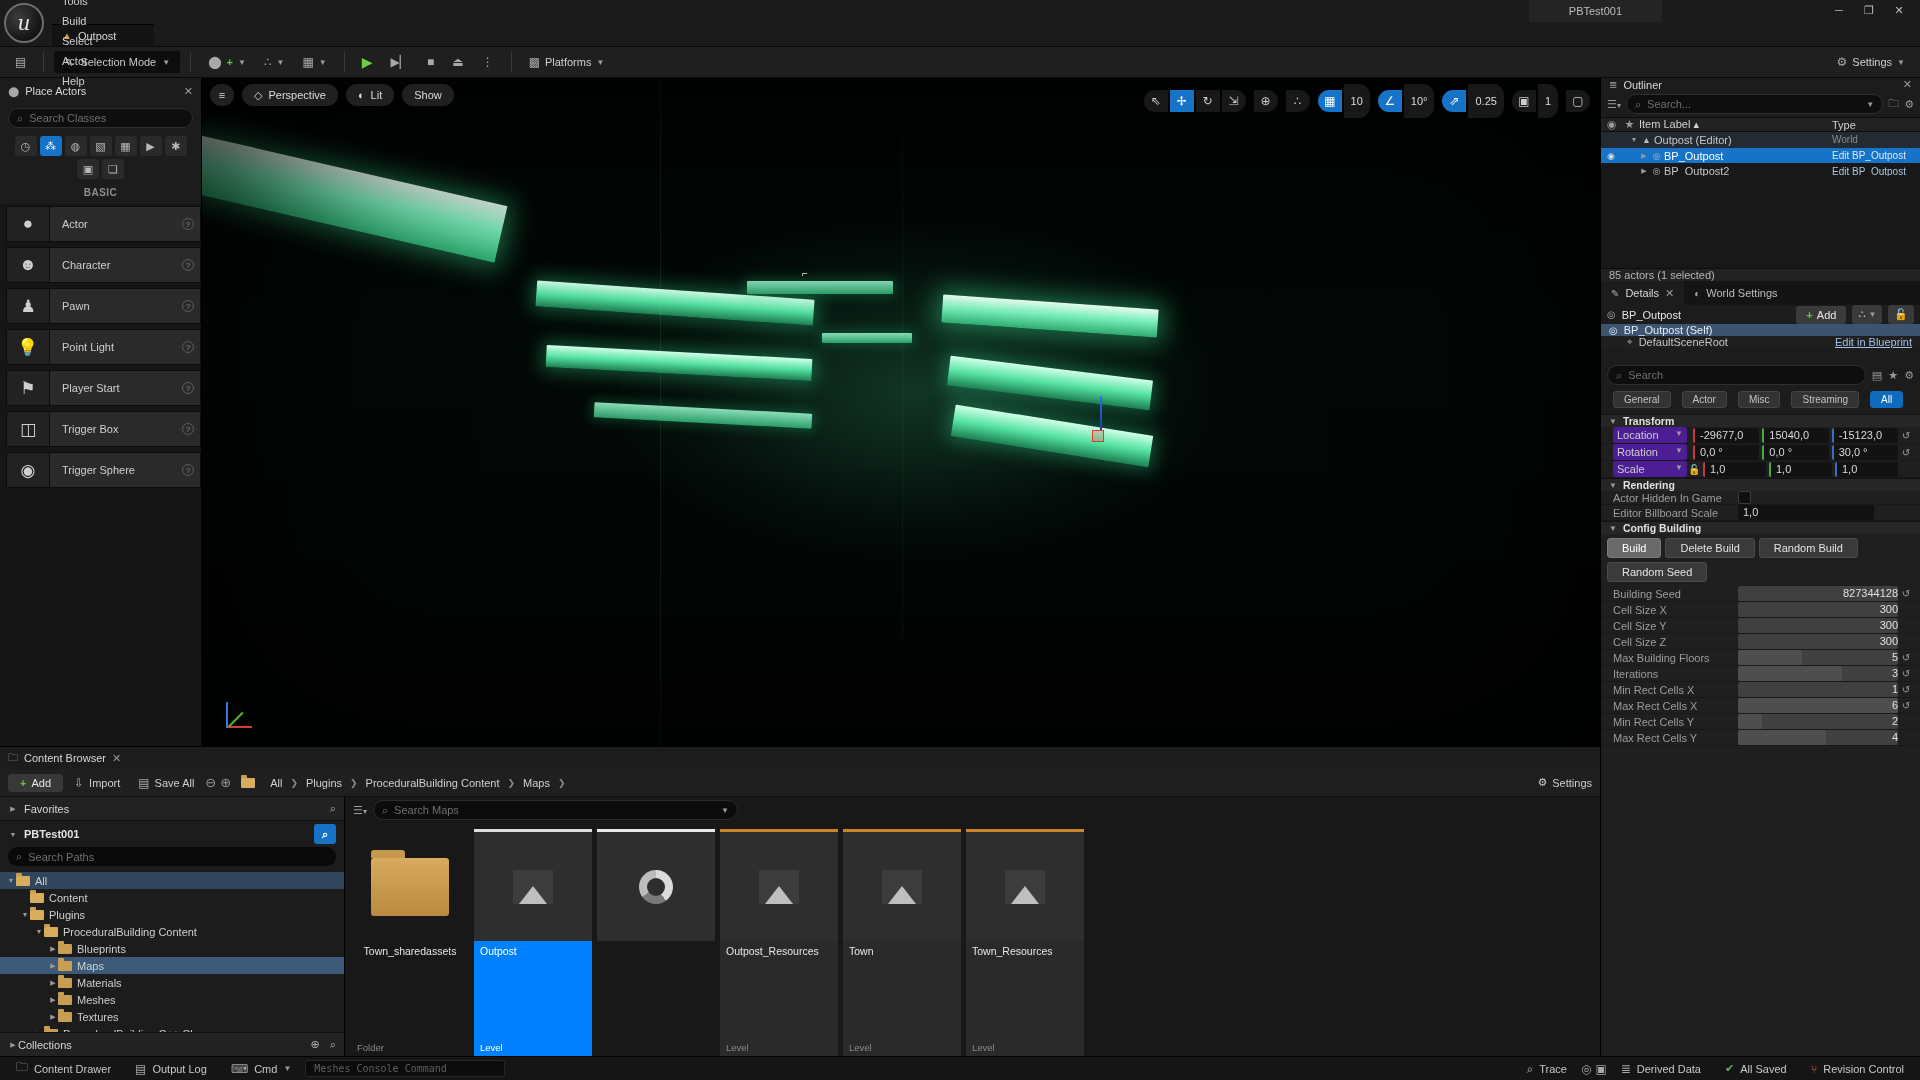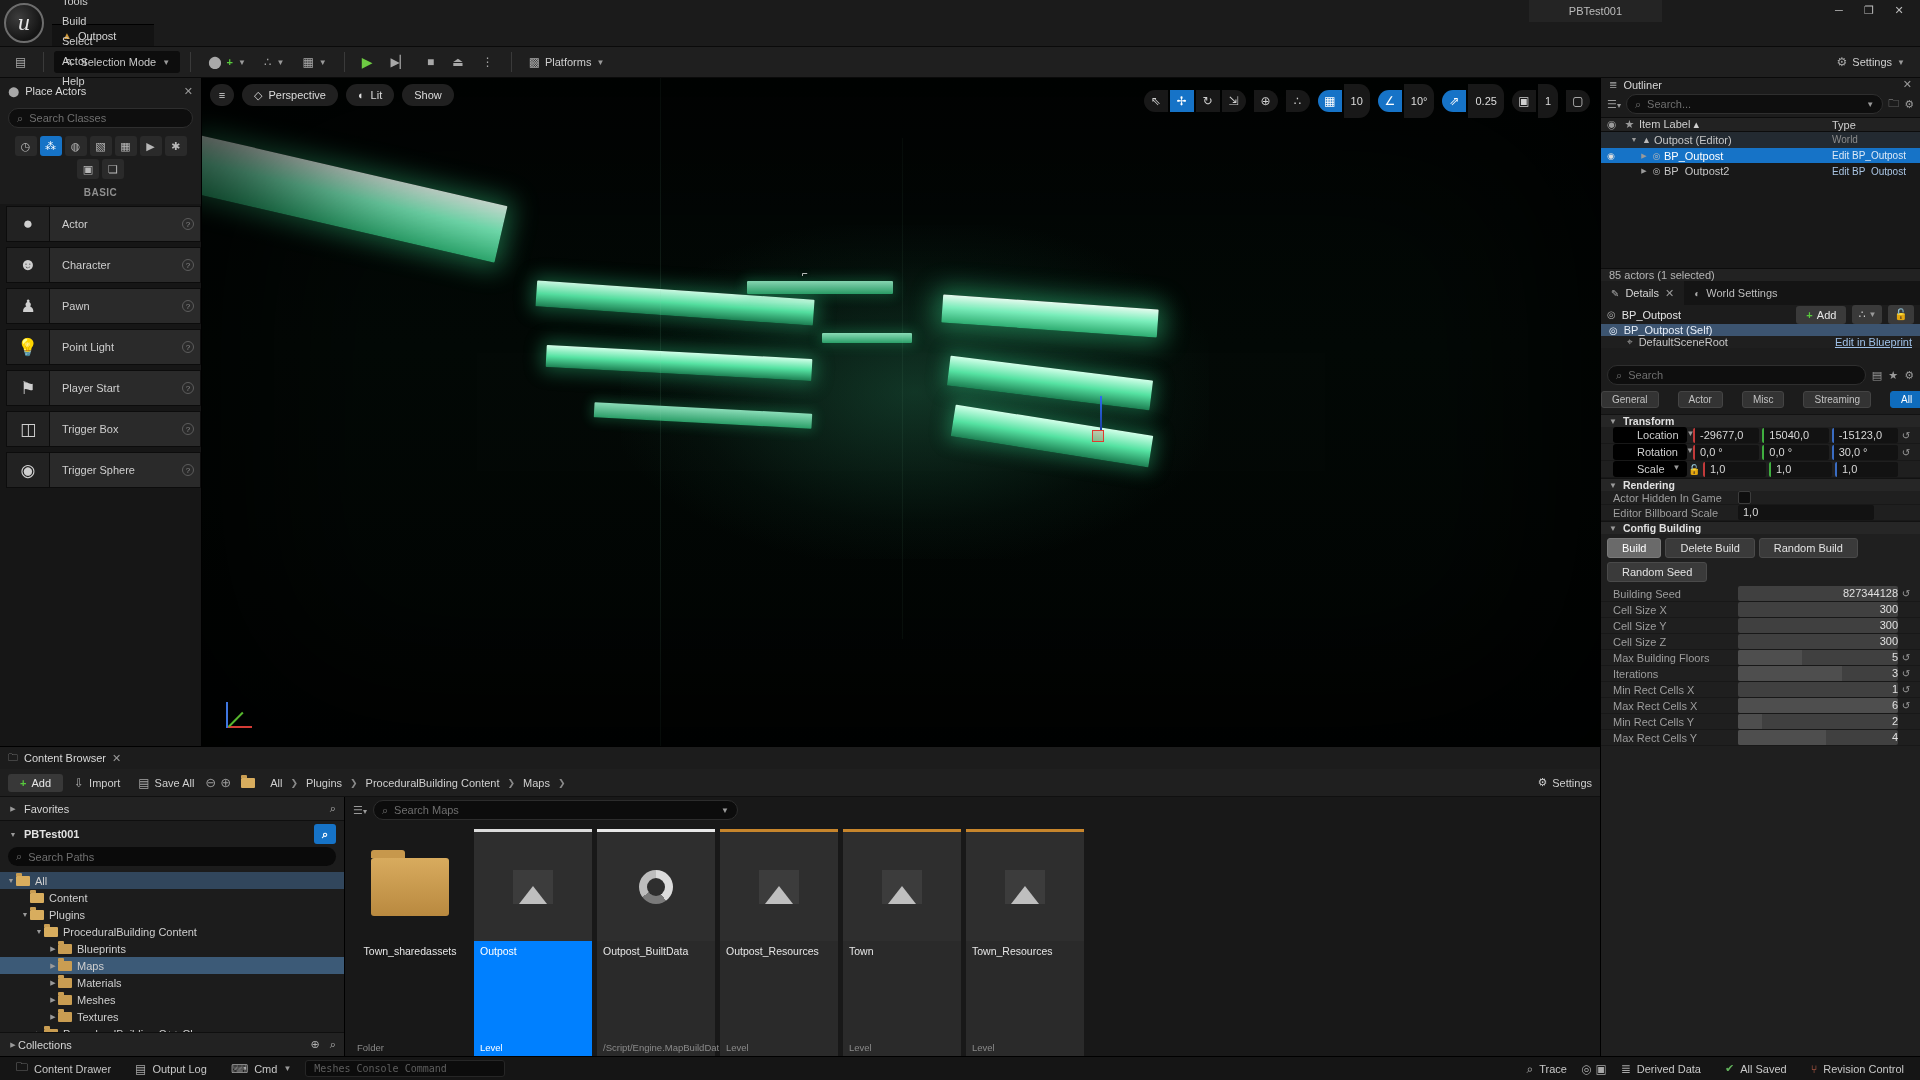--- a/index.html
+++ b/index.html
@@ -96,27 +96,27 @@
   .dt-tab { height:24px; display:flex; align-items:center; gap:6px; padding:0 10px; background:#1c1c1c; color:#d8d8d8; }
   .dt-tab.ws { background:transparent; color:#bdbdbd; }
   .dt-namerow { height:28px; display:flex; align-items:center; gap:6px; padding:0 6px; background:#1c1c1c; }
   .addbtn { margin-left:auto; background:#3a3a3a; border-radius:3px; padding:3px 10px; color:#e8e8e8; display:flex; gap:4px; align-items:center; }
   .mini { background:#3a3a3a; border-radius:3px; padding:3px 6px; color:#cfcfcf; display:flex; gap:3px; align-items:center; }
   .selfrow { height:19px; background:#3c5470; display:flex; align-items:center; gap:6px; padding:0 8px; color:#e6eef8; }
   .rootrow { height:19px; display:flex; align-items:center; gap:6px; padding:0 8px 0 26px; background:#1f1f1f; color:#c6c6c6; }
   .editlink { margin-left:auto; color:#9fc1e8; text-decoration:underline; }
   .dt-space { height:54px; background:#1c1c1c; }
   .dt-searchrow { display:flex; align-items:center; gap:6px; padding:4px 6px; background:#1c1c1c; }
-  .chips { display:flex; gap:19px; padding:2px 0 6px; background:#1c1c1c; }
+  .chips { display:flex; gap:11px; padding:2px 12px 6px; background:#1c1c1c; }
   .chip { background:#333; border:1px solid #444; border-radius:3px; padding:2px 10px; color:#c2c2c2; font-size:10px; }
   .chip.active { background:#0f6cbd; border-color:#0f6cbd; color:#fff; }
   .sect { height:17px; background:#262626; border-top:1px solid #121212; display:flex; align-items:center; gap:6px; padding:0 8px; color:#e0e0e0; font-weight:bold; font-size:10.5px; }
   .prow { display:flex; align-items:center; height:19.5px; padding:0 6px 0 12px; background:#1f1f1f; border-bottom:1px solid #181818; }
   .plab { width:125px; color:#9d9d9d; white-space:nowrap; overflow:hidden; }
-  .pdrop { background:#000000; border-radius:3px; padding:2px 24px; display:flex; gap:8px; color:#cfcfcf; width:74px; justify-content:space-between; }
+  .pdrop { background:#4c1d95; border-radius:3px; padding:2px 4px; display:flex; gap:8px; color:#cfcfcf; width:74px; justify-content:space-between; }
   .vecs { flex:1; display:flex; gap:3px; margin-left:6px; }
   .nf { flex:1; background:#121212; border-radius:2px; height:15px; line-height:15px; padding-left:5px; color:#d8d8d8; border-left:2px solid; overflow:hidden; white-space:nowrap; }
   .nf.x{border-color:#c23a3a}.nf.y{border-color:#3fae3f}.nf.z{border-color:#3a6cc2}
   .reset { width:16px; text-align:center; color:#9a9a9a; font-size:10px; }
   .lockico { width:16px; text-align:center; color:#9a9a9a; font-size:10px; }
   .cbox { width:13px; height:13px; background:#0f0f0f; border:1px solid #3c3c3c; border-radius:2px; }
   .sld { flex:1; position:relative; background:#404040; border-radius:2px; height:15px; overflow:hidden;text-align:right; }
   .sld .fill { position:absolute; left:0; top:0; bottom:0; background:#4e4e4e; }
   .sld .v { position:relative; padding-left:6px; line-height:15px; color:#e0e0e0; }
   .cfgbtns { display:flex; flex-wrap:wrap; gap:4px; padding:4px 6px; background:#1f1f1f; }
@@ -777,24 +777,20 @@
                 </div>
               <div class="tlabel sel">
                 <span class="tname">Outpost</span>
                 <span class="ttype">Level</span>
               </div>
             </div>
             <div class="tile">
               <div class="thumb white">
                   <div class="ring"></div>
                 </div>
-              <div class="tlabel">
-                <span class="tname">Outpost_BuiltData</span>
-                <span class="ttype">/Script/Engine.MapBuildDat</span>
-              </div>
             </div>
             <div class="tile">
               <div class="thumb lvl">
                   <div class="mtn"></div>
                 </div>
               <div class="tlabel">
                 <span class="tname">Outpost_Resources</span>
                 <span class="ttype">Level</span>
               </div>
             </div>

